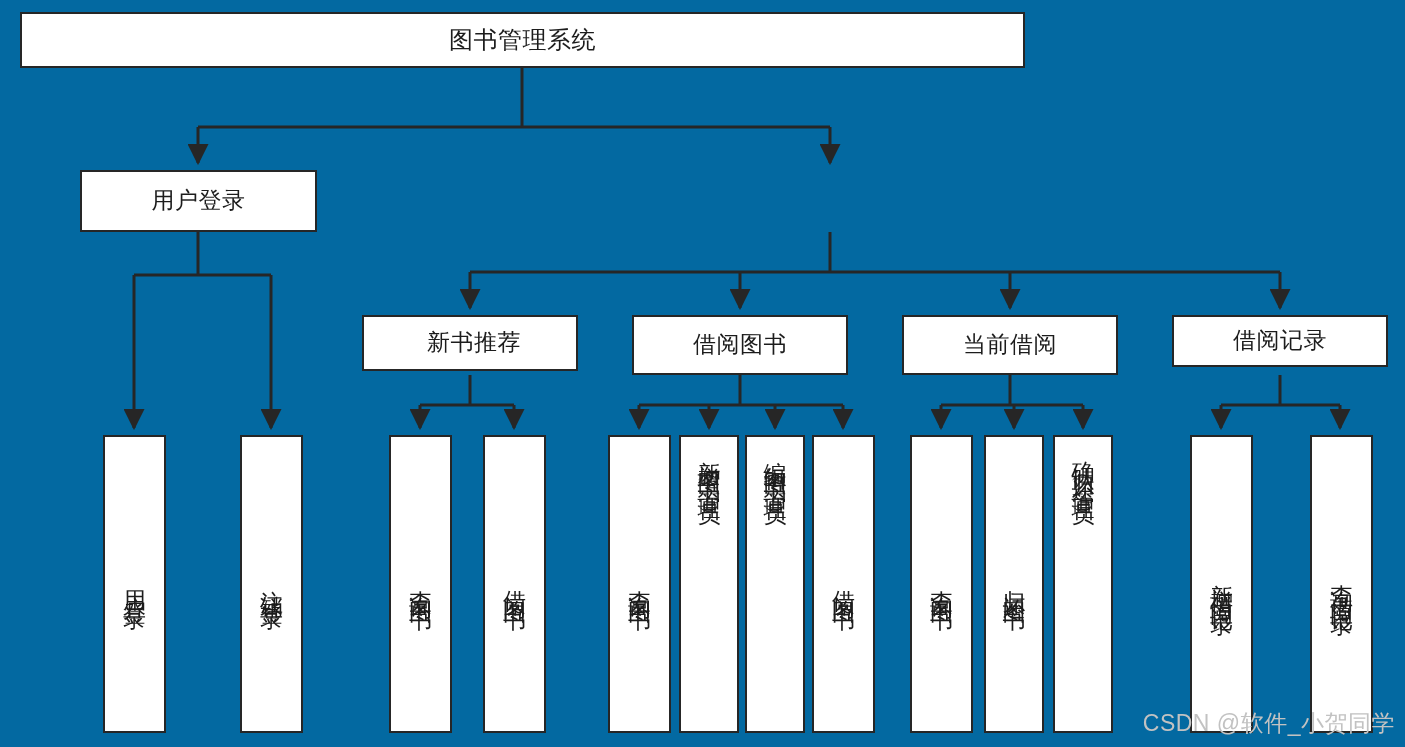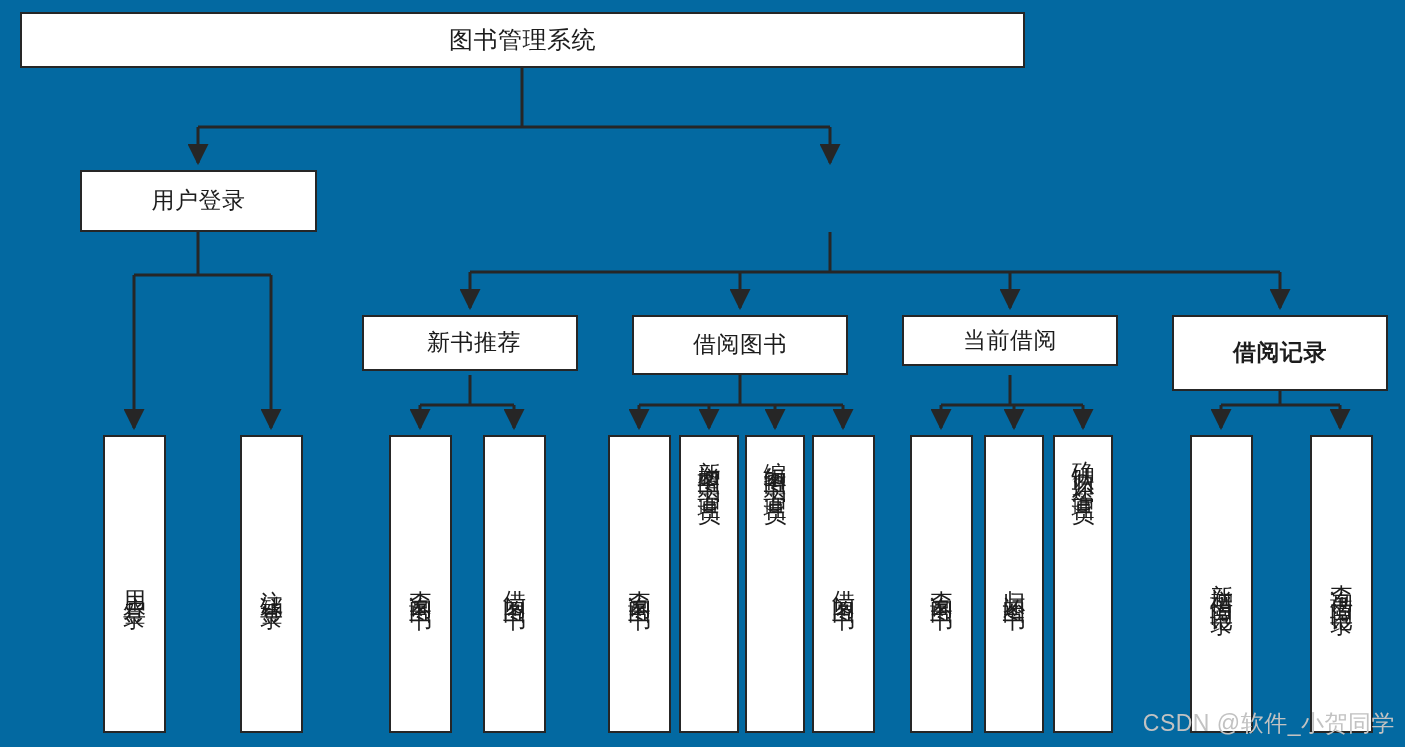--- a/index.html
+++ b/index.html
@@ -163,24 +163,24 @@
   <div class="node horiz" style="left: 80px; top: 170px; width: 237px; height: 62px;">
     <span class="node-label">用户登录</span>
   </div>
 
   <div class="node horiz" style="left: 362px; top: 315px; width: 216px; height: 56px; padding-left: 8px;">
     <span class="node-label">新书推荐</span>
   </div>
   <div class="node horiz" style="left: 632px; top: 315px; width: 216px; height: 60px;">
     <span class="node-label">借阅图书</span>
   </div>
-  <div class="node horiz" style="left: 902px; top: 315px; width: 216px; height: 51px;">
+  <div class="node horiz" style="left: 902px; top: 315px; width: 216px; height: 60px;">
     <span class="node-label">当前借阅</span>
   </div>
-  <div class="node horiz" style="left: 1172px; top: 315px; width: 216px; height: 76px; font-weight: bold;">
+  <div class="node horiz" style="left: 1172px; top: 315px; width: 216px; height: 52px;">
     <span class="node-label">借阅记录</span>
   </div>
 
   <div class="node leaf leaf-mid" style="left: 103px; top: 435px; width: 63px; height: 298px;">
     <span class="node-label">用户登录</span>
   </div>
   <div class="node leaf leaf-mid" style="left: 240px; top: 435px; width: 63px; height: 298px;">
     <span class="node-label">注销登录</span>
   </div>
 

